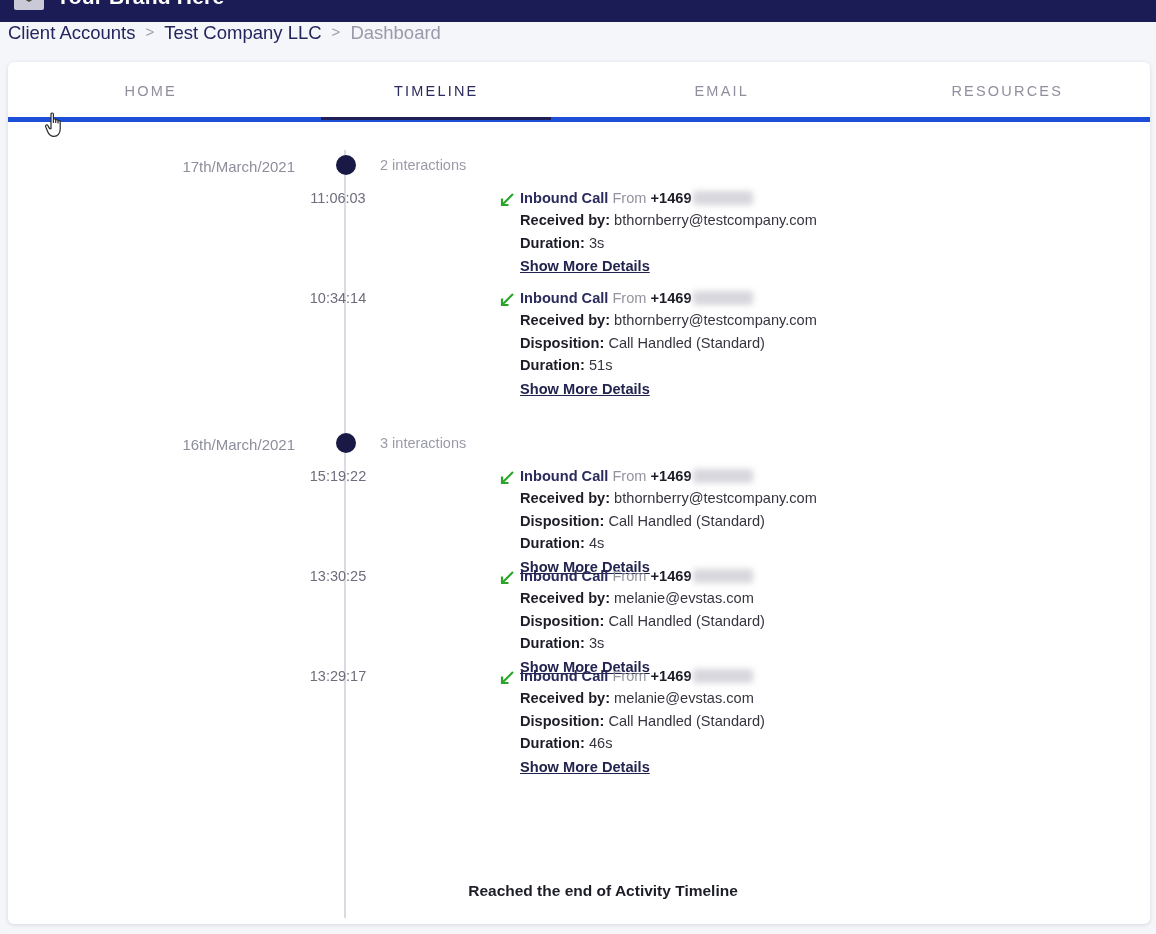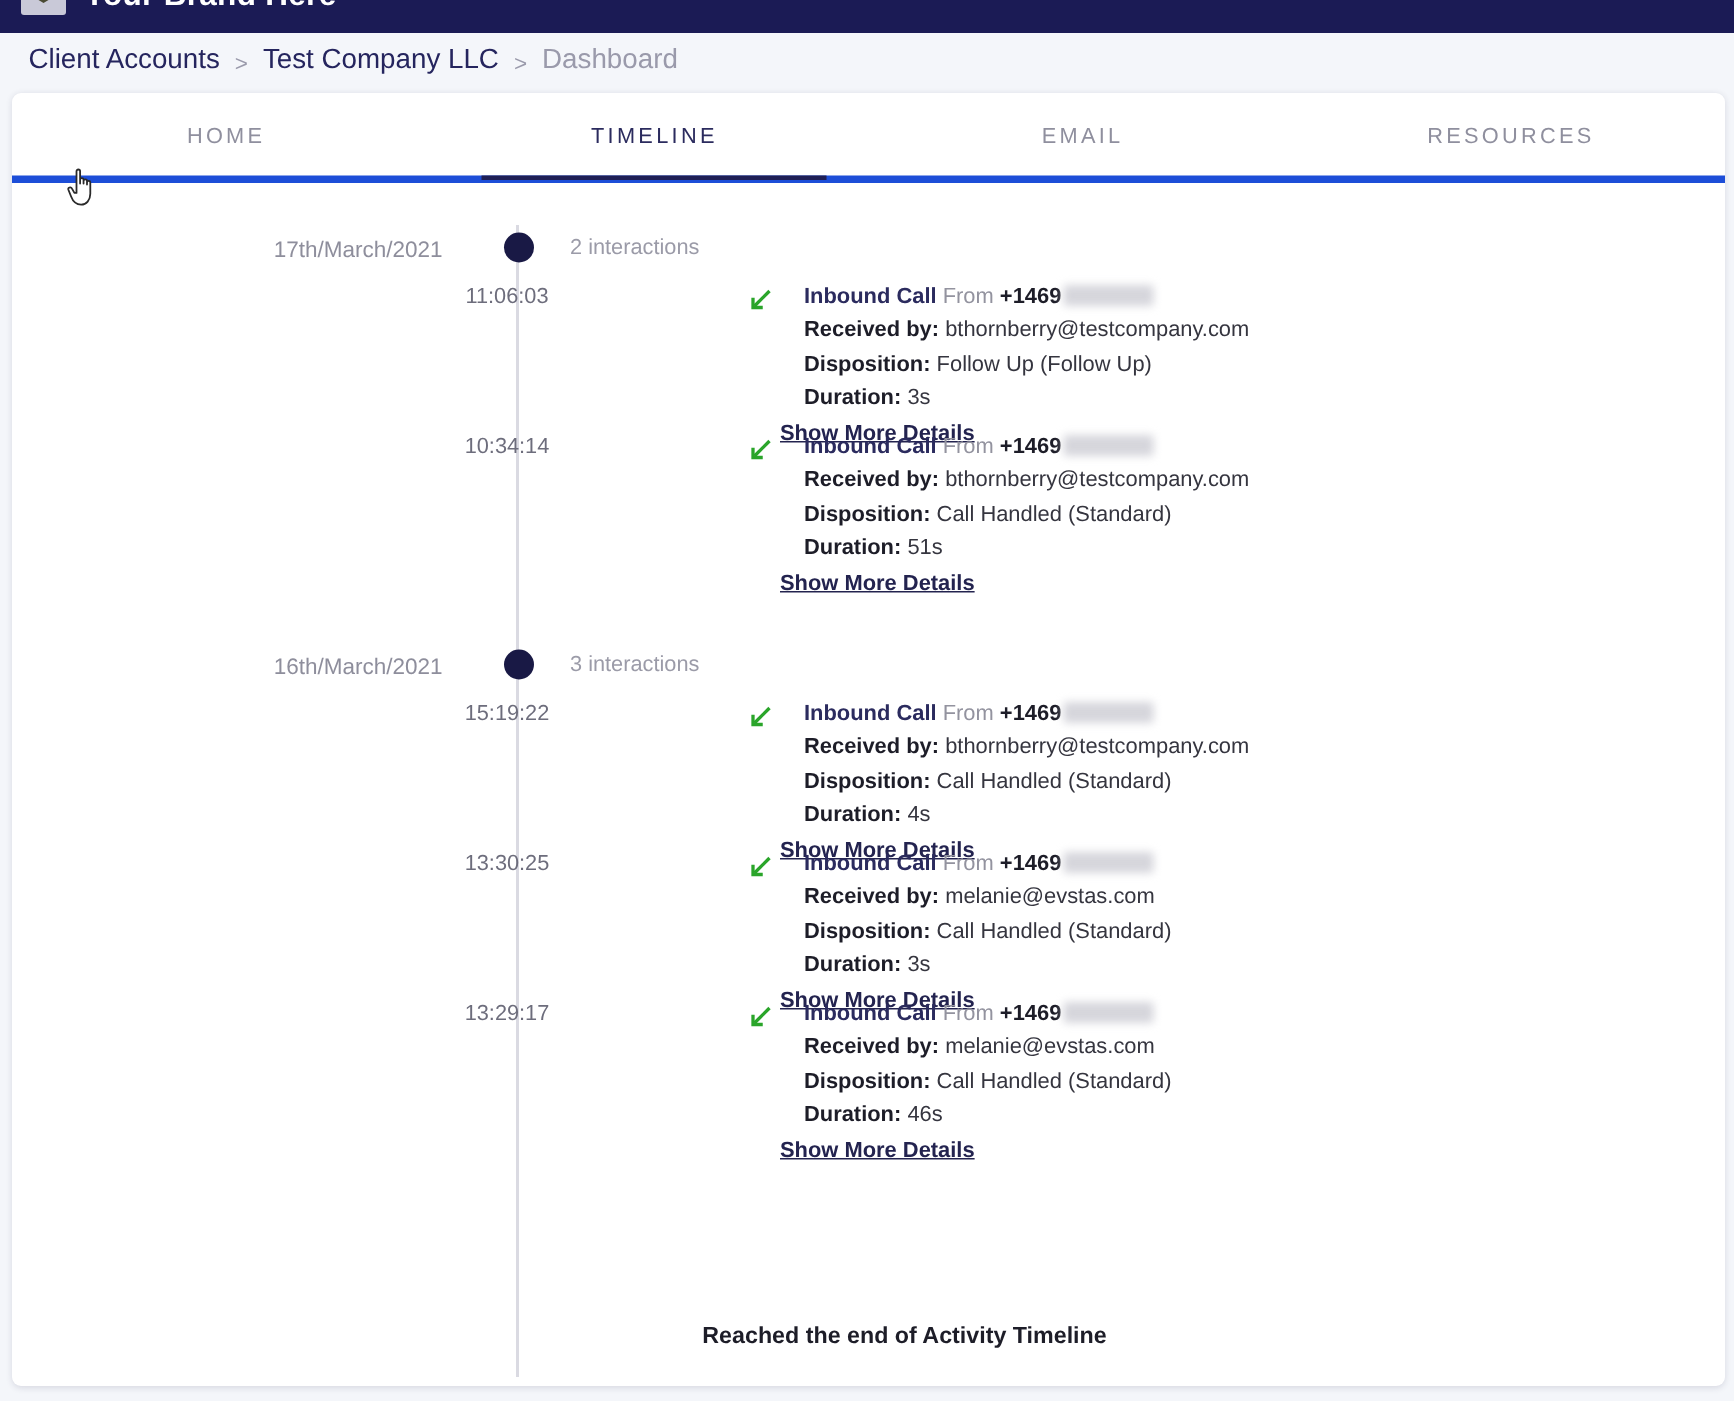--- a/index.html
+++ b/index.html
@@ -59,22 +59,22 @@
   }
 
   
   .breadcrumb {
     position: absolute;
     top: 22px; left: 0;
     width: 1156px;
     height: 28px;
     background: #f4f6fa;
     display: flex;
-    align-items: flex-end;
-    padding-left: 19px;
+    align-items: flex-start;
+    padding-left: 8px;
     box-sizing: border-box;
   }
   .crumb {
     font-size: 18.5px;
     color: #25255e;
     white-space: nowrap;
   }
   .crumb.link { cursor: pointer; }
   .crumb.current { color: #9a9aab; }
   .crumb-sep {
@@ -208,21 +208,20 @@
     position: absolute;
     left: 512px;
     top: 0;
     width: 600px;
   }
   .entry-line {
     font-size: 14.6px;
     color: #272733;
     line-height: 22.5px;
     white-space: nowrap;
-    margin-left: 16px;
   }
   .entry-line.title { line-height: 21px; }
   .lbl {
     font-weight: bold;
     color: #2b2b5e;
   }
   .lbl-dark {
     font-weight: bold;
     color: #1d1d28;
   }
@@ -332,24 +331,20 @@
           <div class="entry-line title">
             <span class="lbl">Inbound Call</span>
             <span class="muted">From</span>
             <span class="phone">+1469</span><span class="redact"></span>
           </div>
           <div class="entry-line">
             <span class="lbl-dark">Received by:</span>
             <span class="val">bthornberry@testcompany.com</span>
           </div>
           <div class="entry-line">
-            <span class="lbl-dark">Disposition:</span>
-            <span class="val">Follow Up (Follow Up)</span>
-          </div>
-          <div class="entry-line">
             <span class="lbl-dark">Duration:</span>
             <span class="val">3s</span>
           </div>
           <a class="more">Show More Details</a>
         </div>
       </div>
 
       <div class="entry">
         <div class="entry-time">10:34:14</div>
         <div class="entry-icon">

